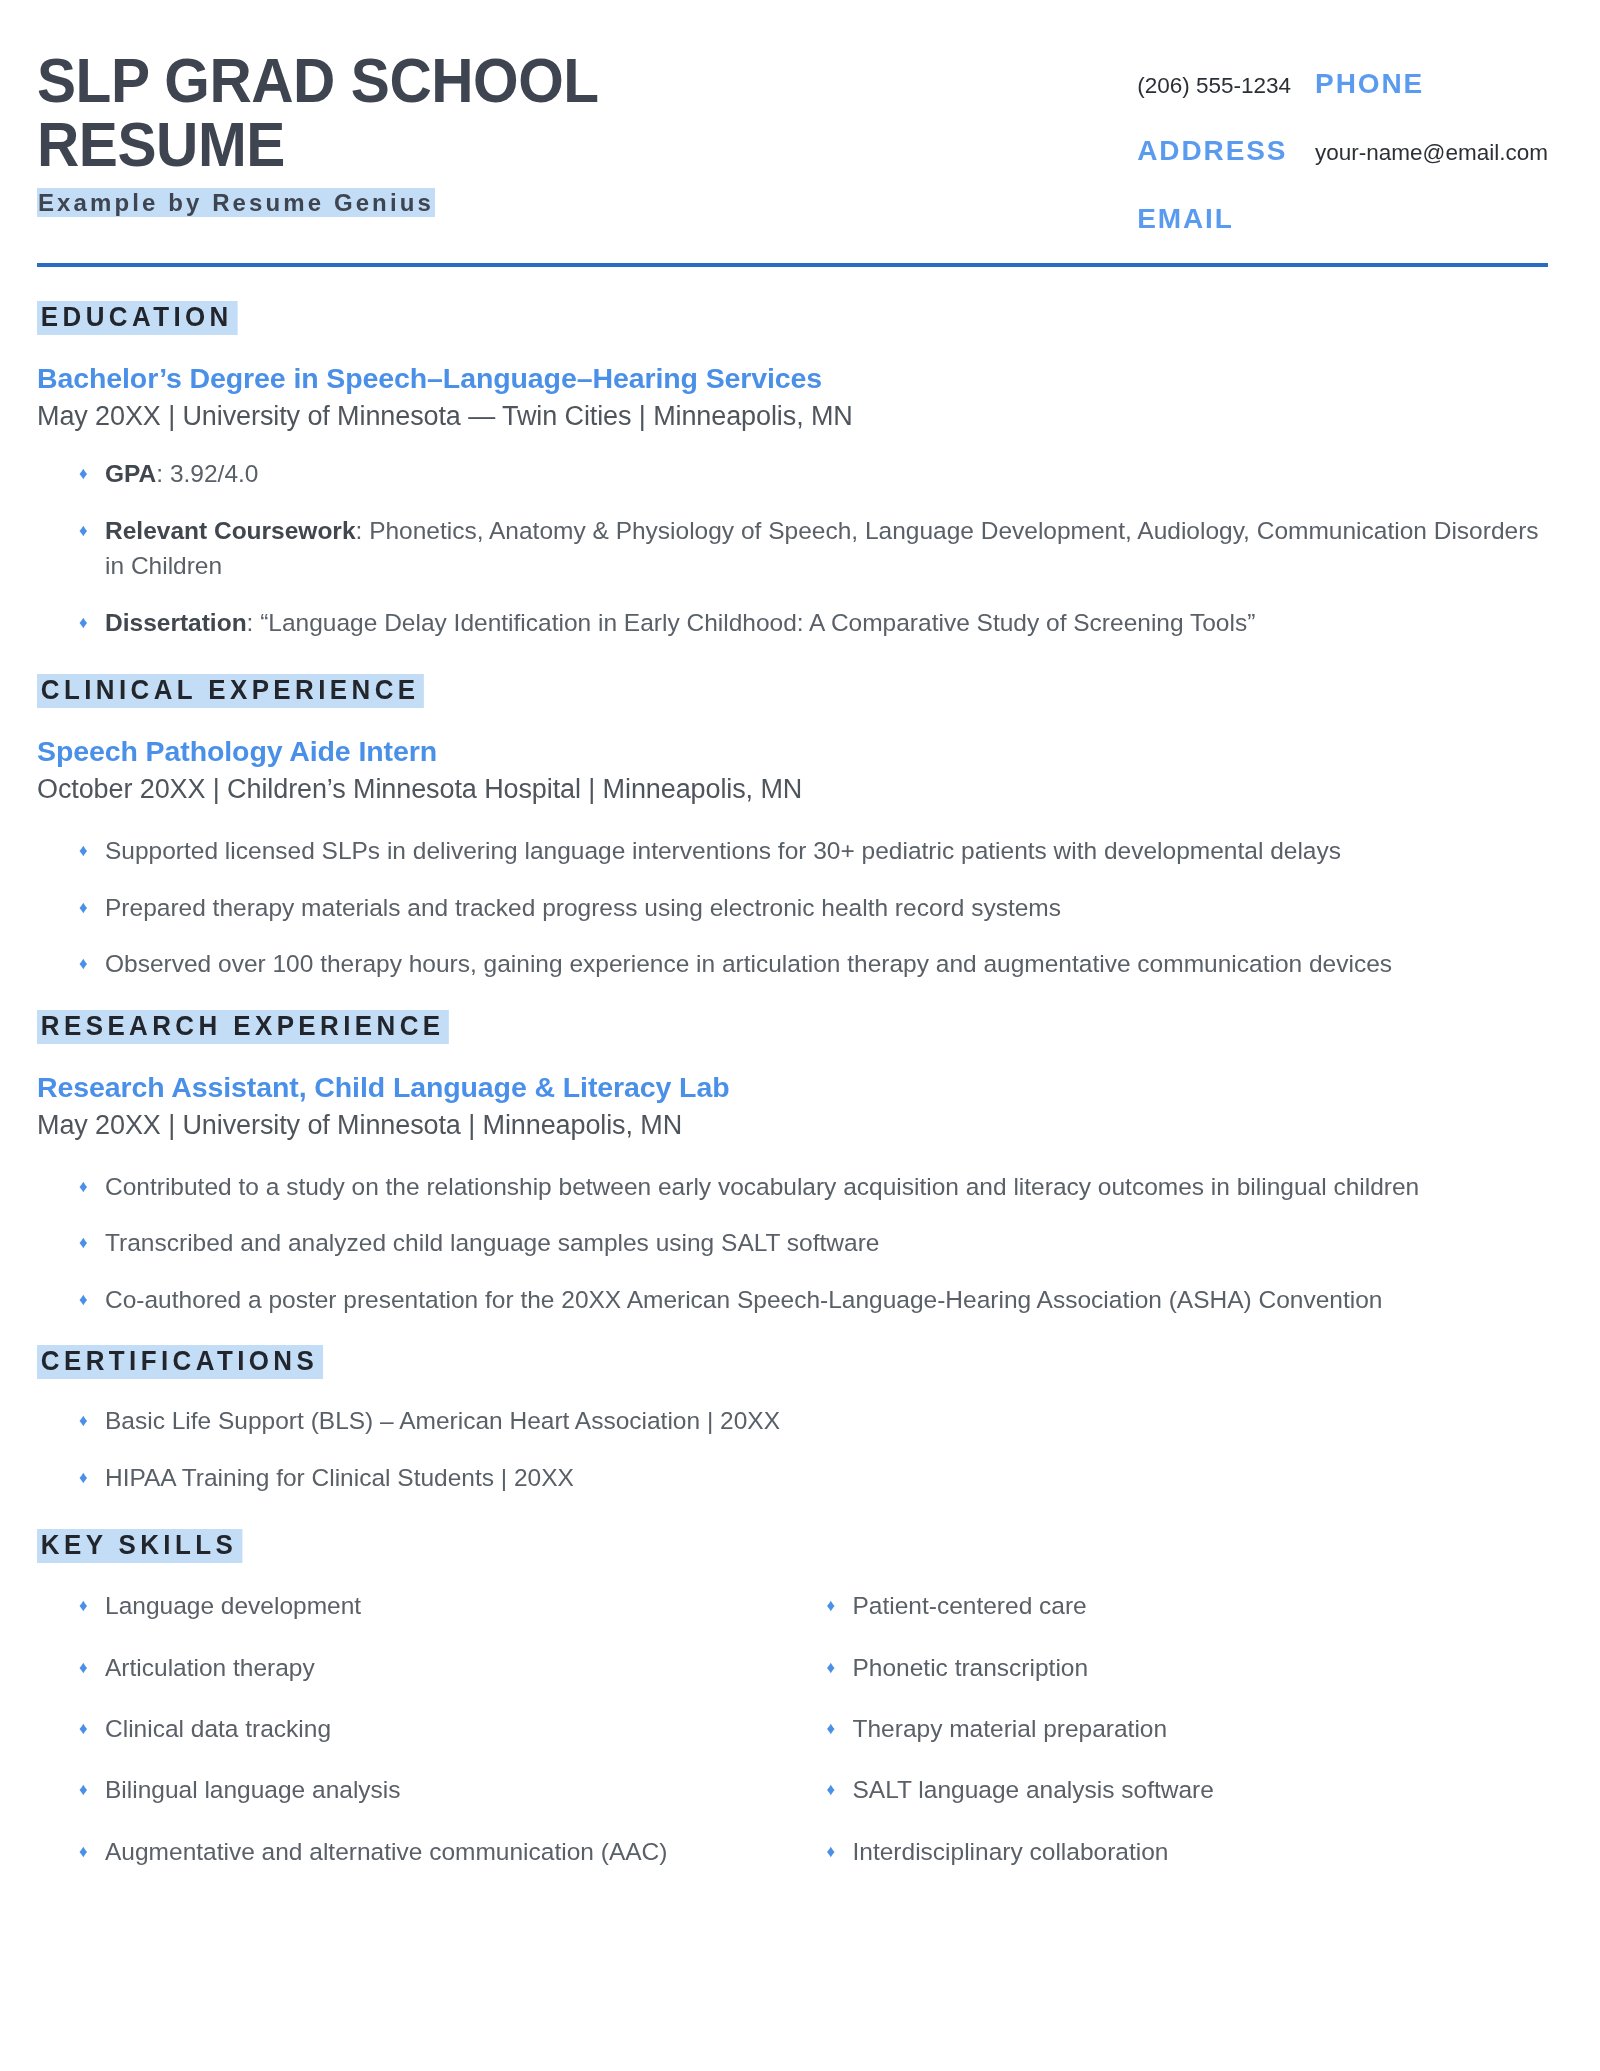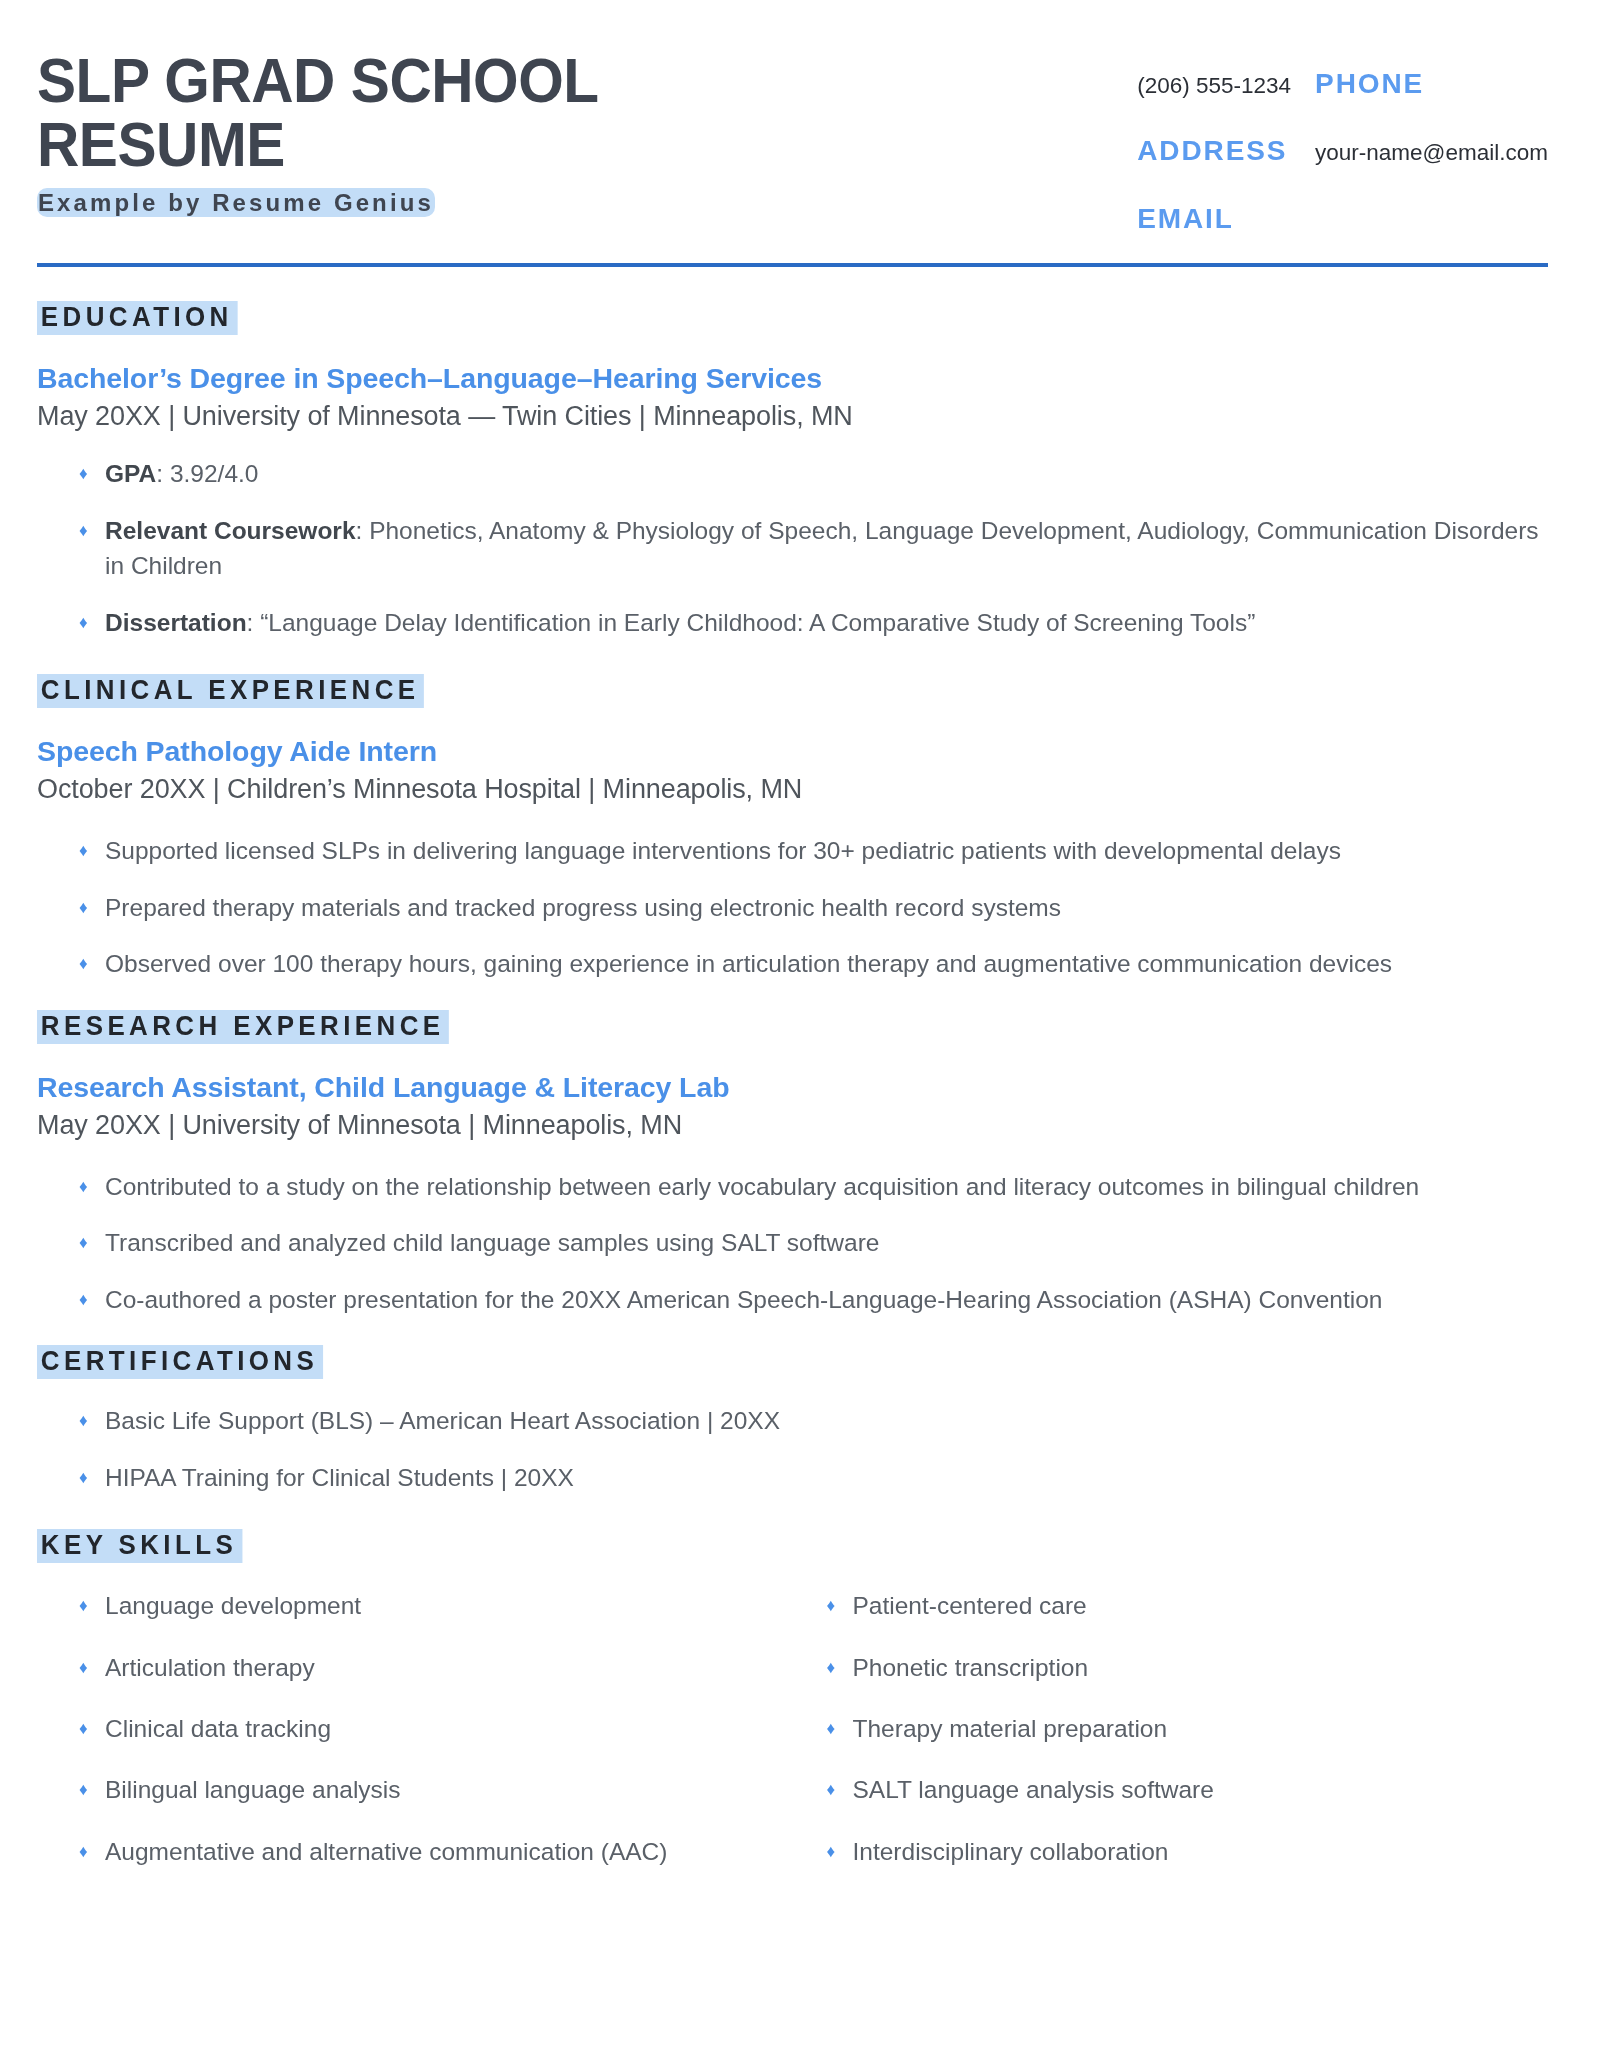--- a/index.html
+++ b/index.html
@@ -55,21 +55,20 @@
     display: inline;
     font-size: 24px;
     font-weight: bold;
     letter-spacing: 3.1px;
     color: #3f4550;
     background: #c3ddf7;
     line-height: 1.45;
     box-decoration-break: clone;
     -webkit-box-decoration-break: clone;
     padding: 1px 1px;
-    border-radius: 10px;
   }
 
   .contact-block {
     flex: 0 0 auto;
     margin-top: 14px;
     display: grid;
     grid-template-columns: auto auto;
     column-gap: 20px;
     row-gap: 3px;
     align-items: baseline;

